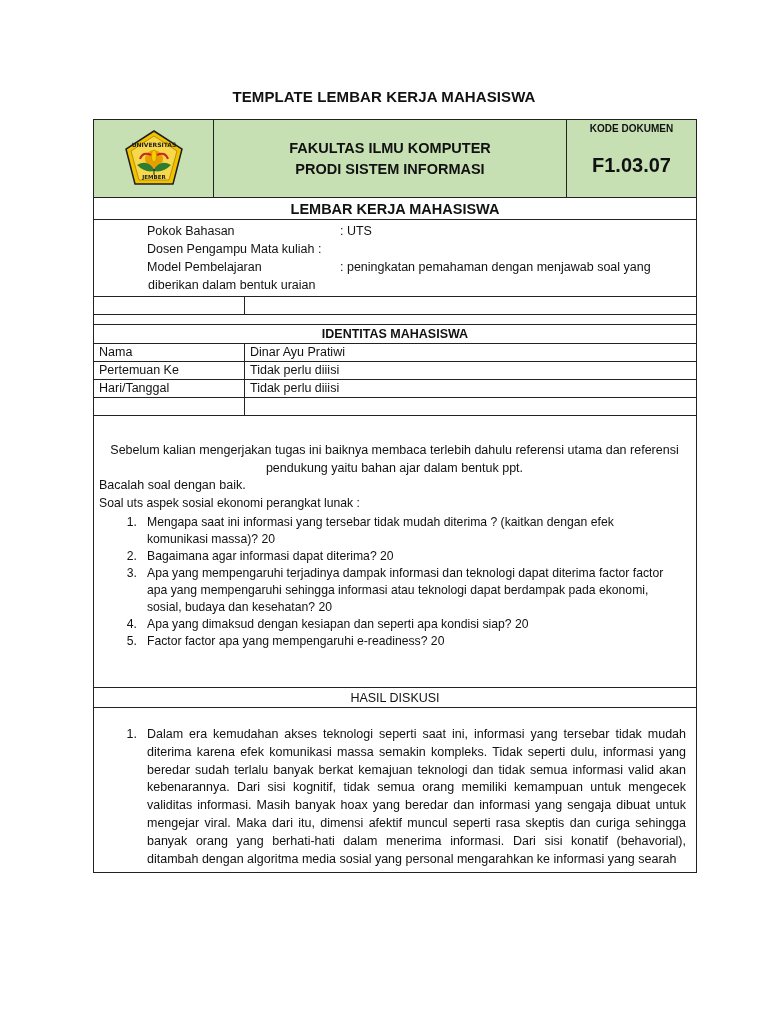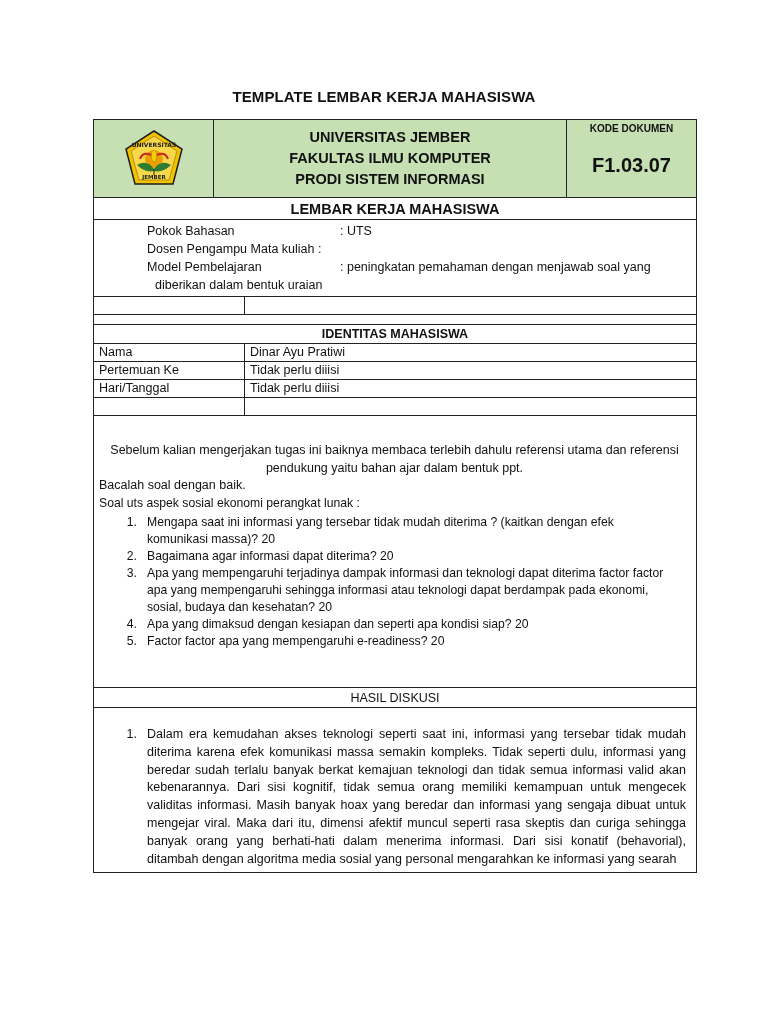--- a/index.html
+++ b/index.html
@@ -23,21 +23,21 @@
     .hdr-code { flex: 1; display: flex; flex-direction: column; align-items: center; font-weight: bold; }
     .hdr-code .code-label { font-size: 10px; margin-top: 3px; }
     .hdr-code .code-value { font-size: 20px; margin-top: 20px; }
 
     .section-title { text-align: center; font-weight: bold; border-bottom: 1.5px solid #222; }
     .lkm-title { font-size: 14.5px; height: 22px; line-height: 22px; }
 
     .meta { padding: 2px 6px 2px 53px; font-size: 12.5px; line-height: 18px; border-bottom: 1.5px solid #222; }
     .meta .row { display: flex; }
     .meta .k { width: 193px; }
-    .meta .wrap { margin-left: 8px; }
+    .meta .wrap { margin-left: 1px; }
 
     .grid2 { display: flex; border-bottom: 1.5px solid #222; font-size: 12.5px; height: 18px; line-height: 17px; }
     .grid2 .c1 { width: 151px; border-right: 1.5px solid #222; padding-left: 5px; }
     .grid2 .c2 { flex: 1; padding-left: 5px; }
 
     .band { height: 10px; border-bottom: 1.5px solid #222; }
     .sub-title { font-size: 12.5px; height: 19px; line-height: 19px; }
 
     .bahan { padding: 26px 6px 0 5px; font-size: 12.5px; line-height: 17.5px; height: 272px; border-bottom: 1.5px solid #222; }
     .bahan p { margin: 0; }
@@ -70,21 +70,20 @@
         <circle cx="31" cy="30" r="9" fill="#e8a000"></circle>
         <ellipse cx="31" cy="27" rx="2.5" ry="6" fill="#f5d000" stroke="#b07800" stroke-width="0.5"></ellipse>
         <path d="M17,30 Q20,22 28,26" stroke="#c62828" stroke-width="2" fill="none"></path>
         <path d="M45,30 Q42,22 34,26" stroke="#c62828" stroke-width="2" fill="none"></path>
         <path d="M14,36 Q24,30 31,40 Q38,30 48,36 Q40,44 31,42 Q22,44 14,36 Z" fill="#2e7d32"></path>
         <path d="M31,40 L31,46" stroke="#1e1e1e" stroke-width="1"></path>
         <text x="31" y="50" font-size="5.5" text-anchor="middle" font-family="DejaVu Sans, sans-serif" font-weight="bold" fill="#1e1e1e">JEMBER</text>
       </svg>
     </div>
     <div class="hdr-mid">
-      <div>UNIVERSITAS JEMBER</div>
       <div>FAKULTAS ILMU KOMPUTER</div>
       <div>PRODI SISTEM INFORMASI</div>
     </div>
     <div class="hdr-code">
       <div class="code-label">KODE DOKUMEN</div>
       <div class="code-value">F1.03.07</div>
     </div>
   </div>
 
   <div class="section-title lkm-title">LEMBAR KERJA MAHASISWA</div>

